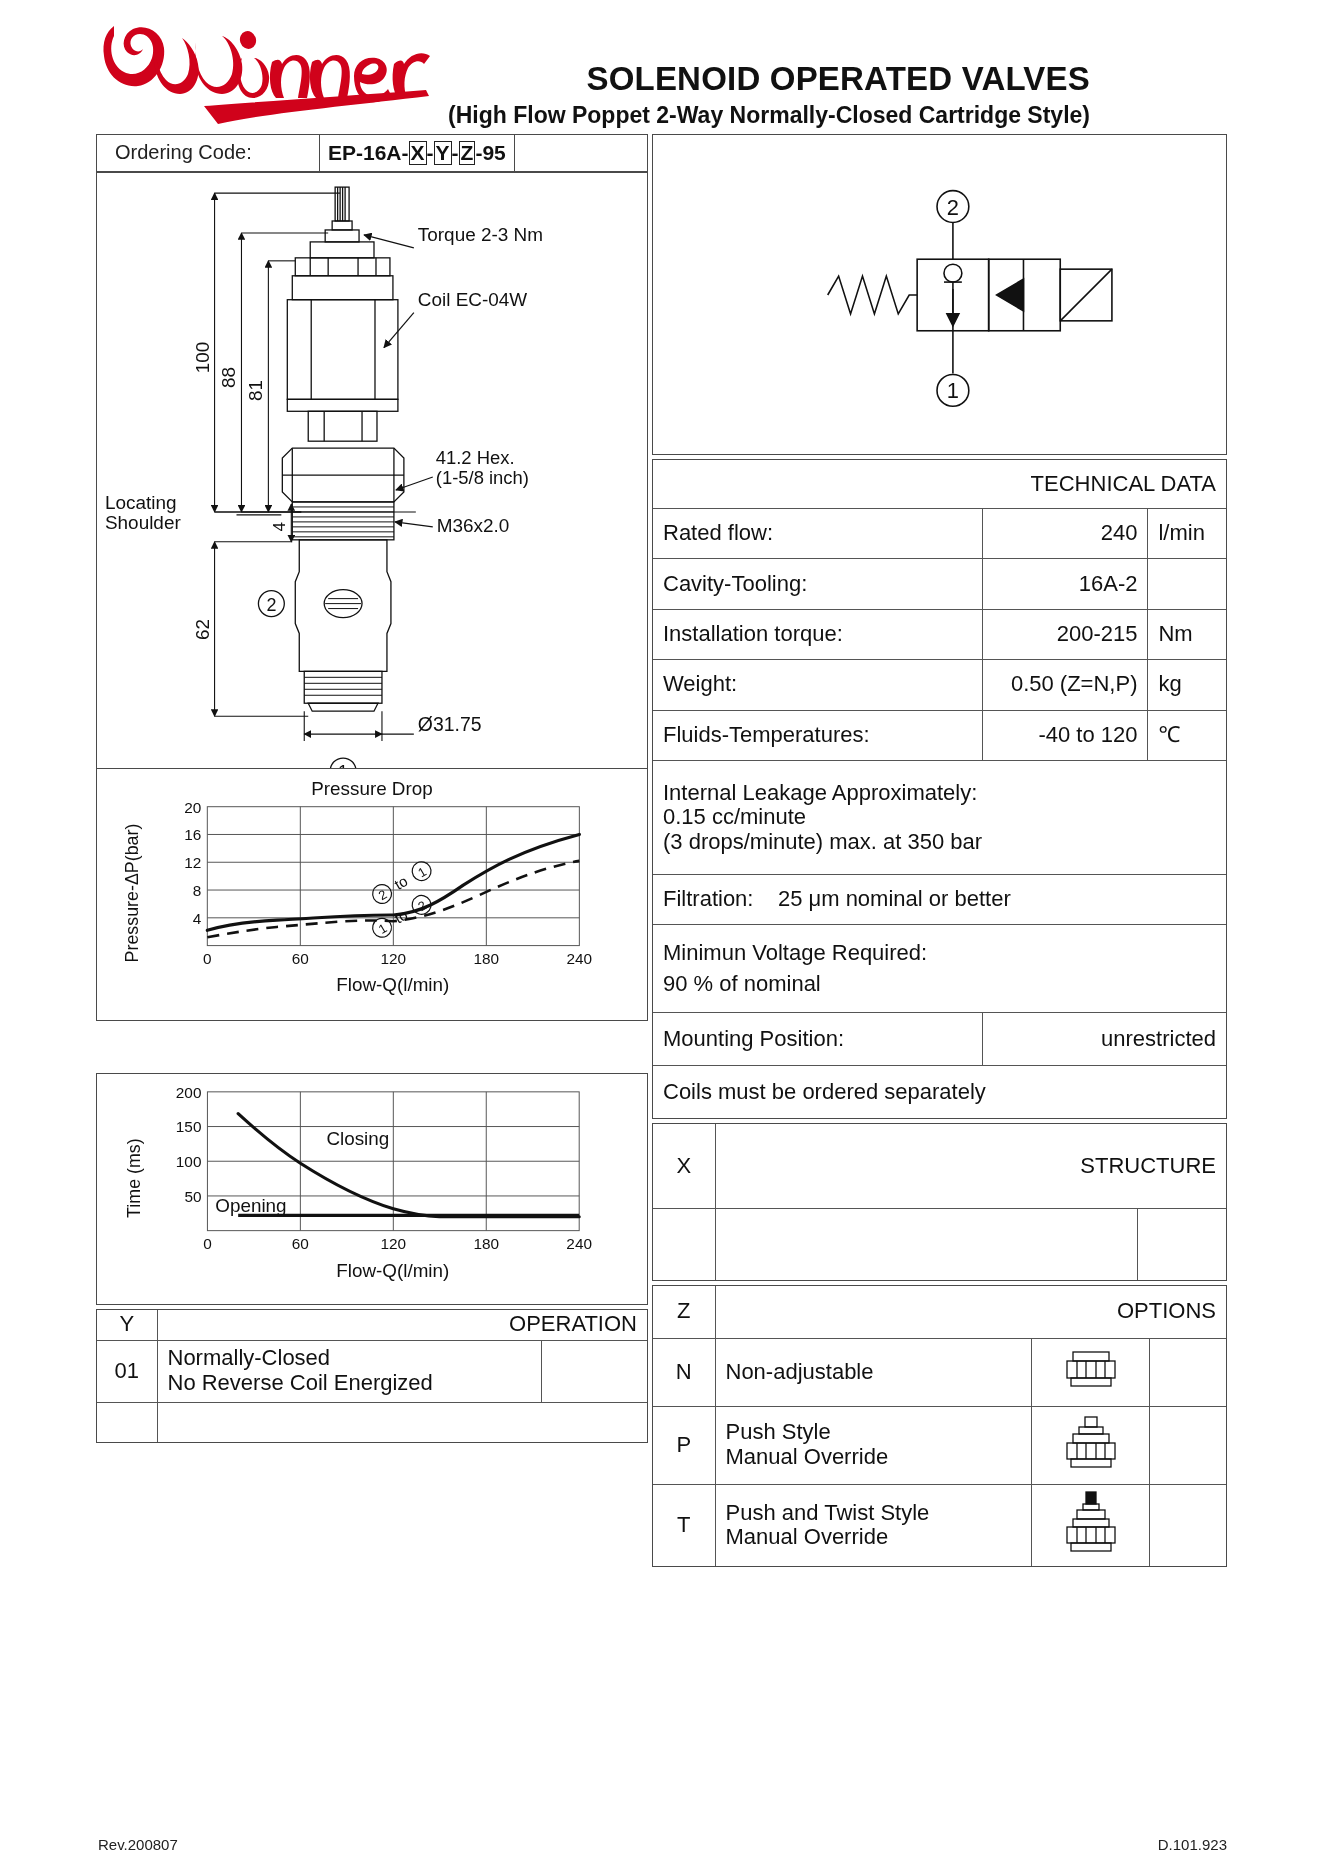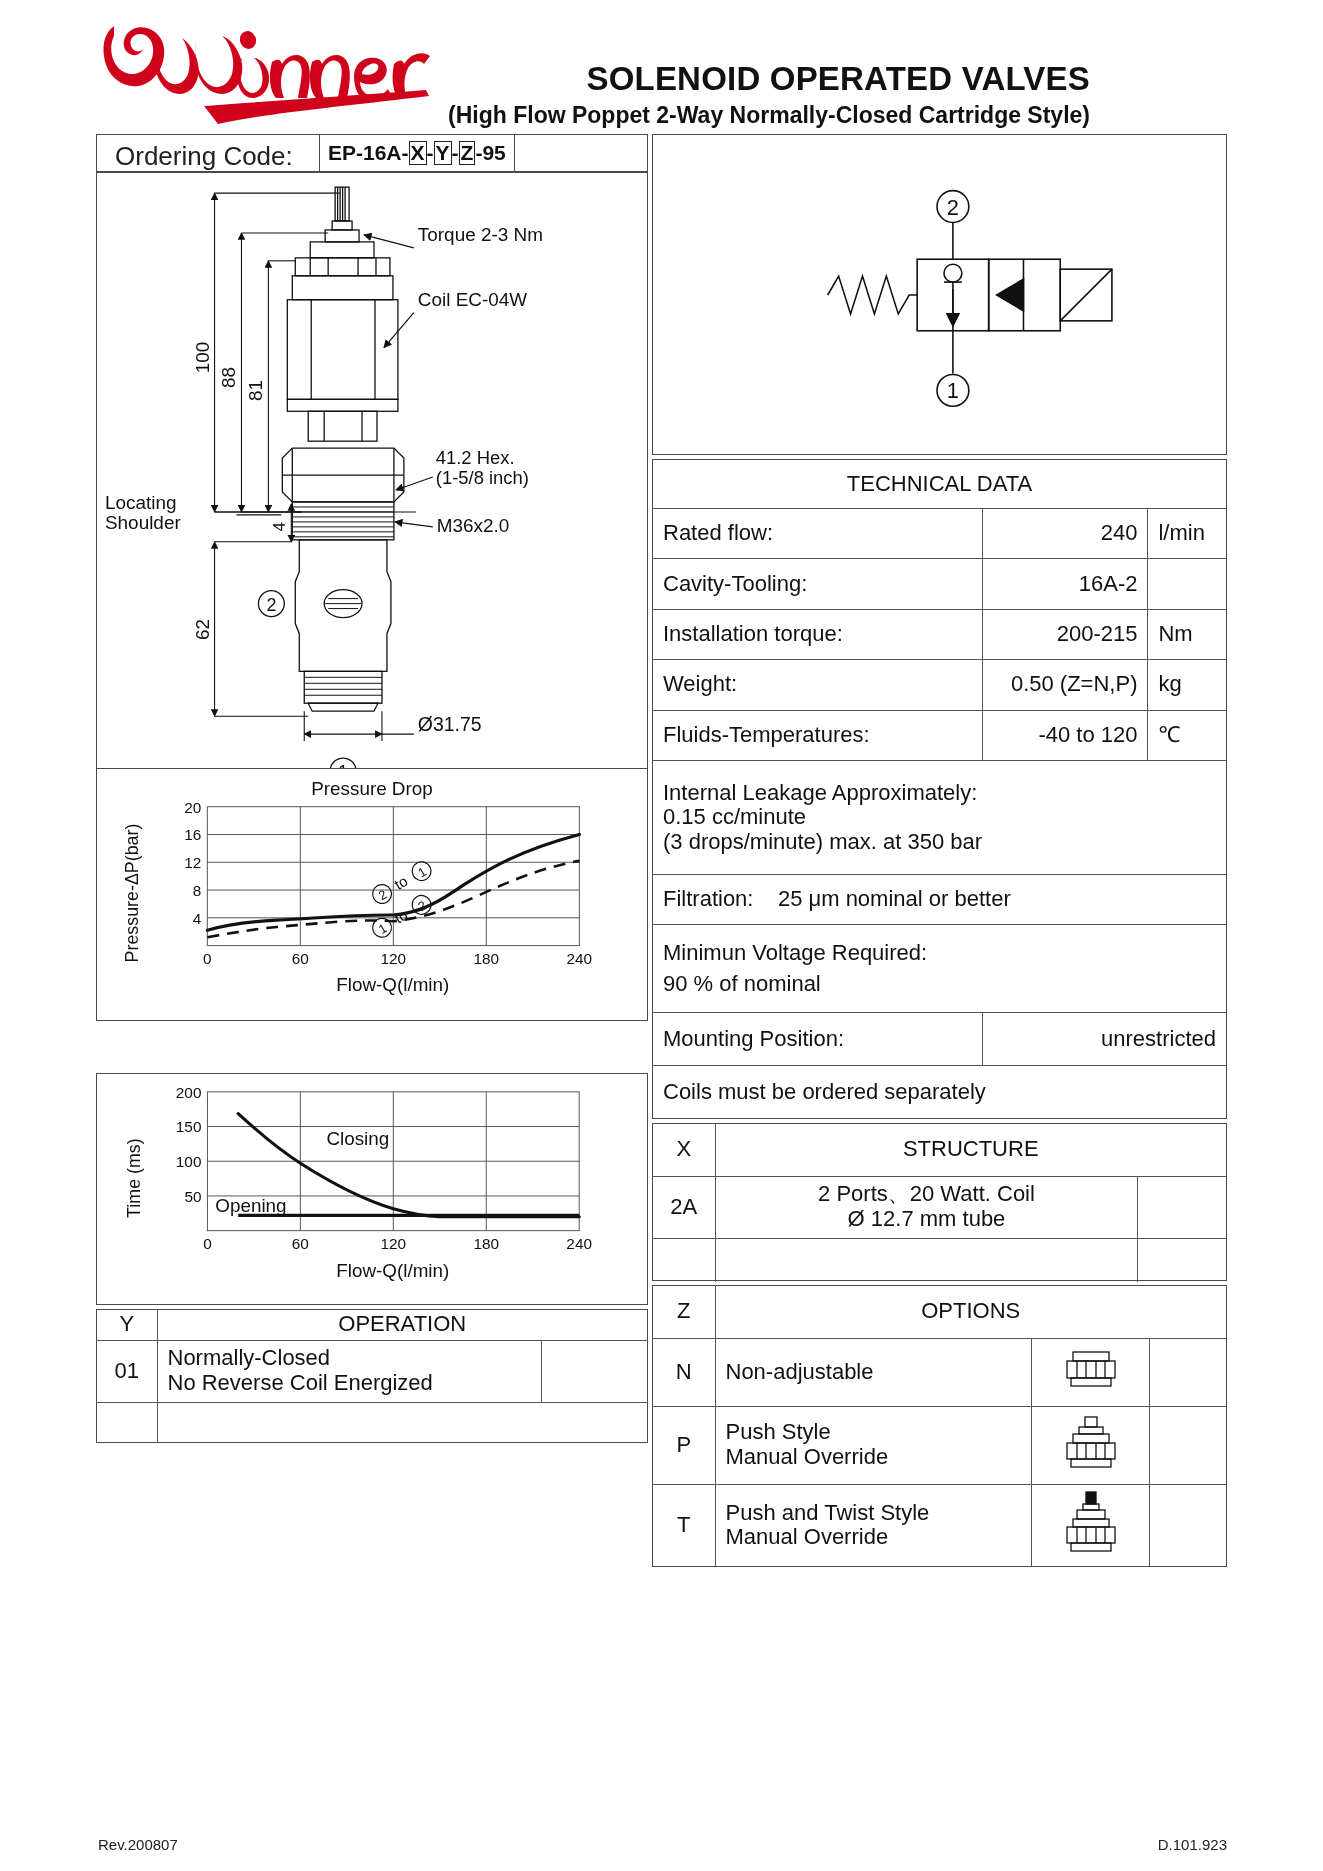--- a/index.html
+++ b/index.html
@@ -25,21 +25,21 @@
     position:absolute; left:380px; top:104px; width:710px;
     text-align:right; font-size:23px; font-weight:bold; line-height:1;
   }
 
   
   .frame { position:absolute; border:1.6px solid #4a4a4a; background:#fff; }
 
   
   #ordering-bar { left:96px; top:134px; width:552px; height:38px; }
   .ord-label {
-    position:absolute; left:18px; top:6px; font-size:26px; color:#222;
+    position:absolute; left:18px; top:6px; font-size:20px; color:#222;
   }
   .ord-code {
     position:absolute; left:222px; top:0; height:100%;
     border-left:1.6px solid #4a4a4a; border-right:1.6px solid #4a4a4a;
     padding:0 8px; display:flex; align-items:center;
     font-size:21px; font-weight:bold; letter-spacing:0;
   }
   .ord-code .boxed {
     border:1.3px solid #222; padding:0 1px; margin:0 0px; line-height:1.05;
     display:inline-block;
@@ -68,21 +68,21 @@
   table.t { width:100%; height:100%; border-collapse:collapse; table-layout:fixed; }
   table.t td, table.t th {
     border:1px solid #555; padding:2px 10px; font-weight:normal;
     font-size:22px; vertical-align:middle; line-height:1.12;
   }
   table.t tr:first-child td, table.t tr:first-child th { border-top:none; }
   table.t td:first-child, table.t th:first-child { border-left:none; }
   table.t td:last-child, table.t th:last-child { border-right:none; }
   table.t tr:last-child td { border-bottom:none; }
 
-  .hdr { font-weight:bold; text-align:center; font-size:23px; }
+  .hdr { font-weight:bold; text-align:right; font-size:23px; }
   .kcell { text-align:center; font-weight:bold; font-size:24px; }
   .nowrapv { white-space:nowrap; }
 
   
   .td-row td { font-size:22.5px; }
   .td-lbl { text-align:left; }
   .td-val { text-align:right; padding-right:4px; }
   .td-unit { text-align:left; padding-left:8px; }
 
   .multi { line-height:1.22; font-size:22px; }
@@ -504,28 +504,20 @@
       <colgroup>
           <col style="width:62px">
           <col>
           <col style="width:88px">
         </colgroup>
       <tbody>
           <tr style="height:52px">
         <td class="kcell">X</td>
         <td class="hdr" colspan="2">STRUCTURE</td>
       </tr>
-      <tr style="height:62px">
-        <td class="kcell">2A</td>
-        <td class="multi" style="text-align:center">
-          <div>2 Ports、20 Watt. Coil</div>
-          <div>Ø 12.7 mm tube</div>
-        </td>
-        <td></td>
-      </tr>
       <tr style="height:44px">
         <td class="kcell"></td>
         <td></td>
         <td></td>
       </tr>
     </tbody>
       </table>
   </div>
 
   <div class="frame" id="table-z">

